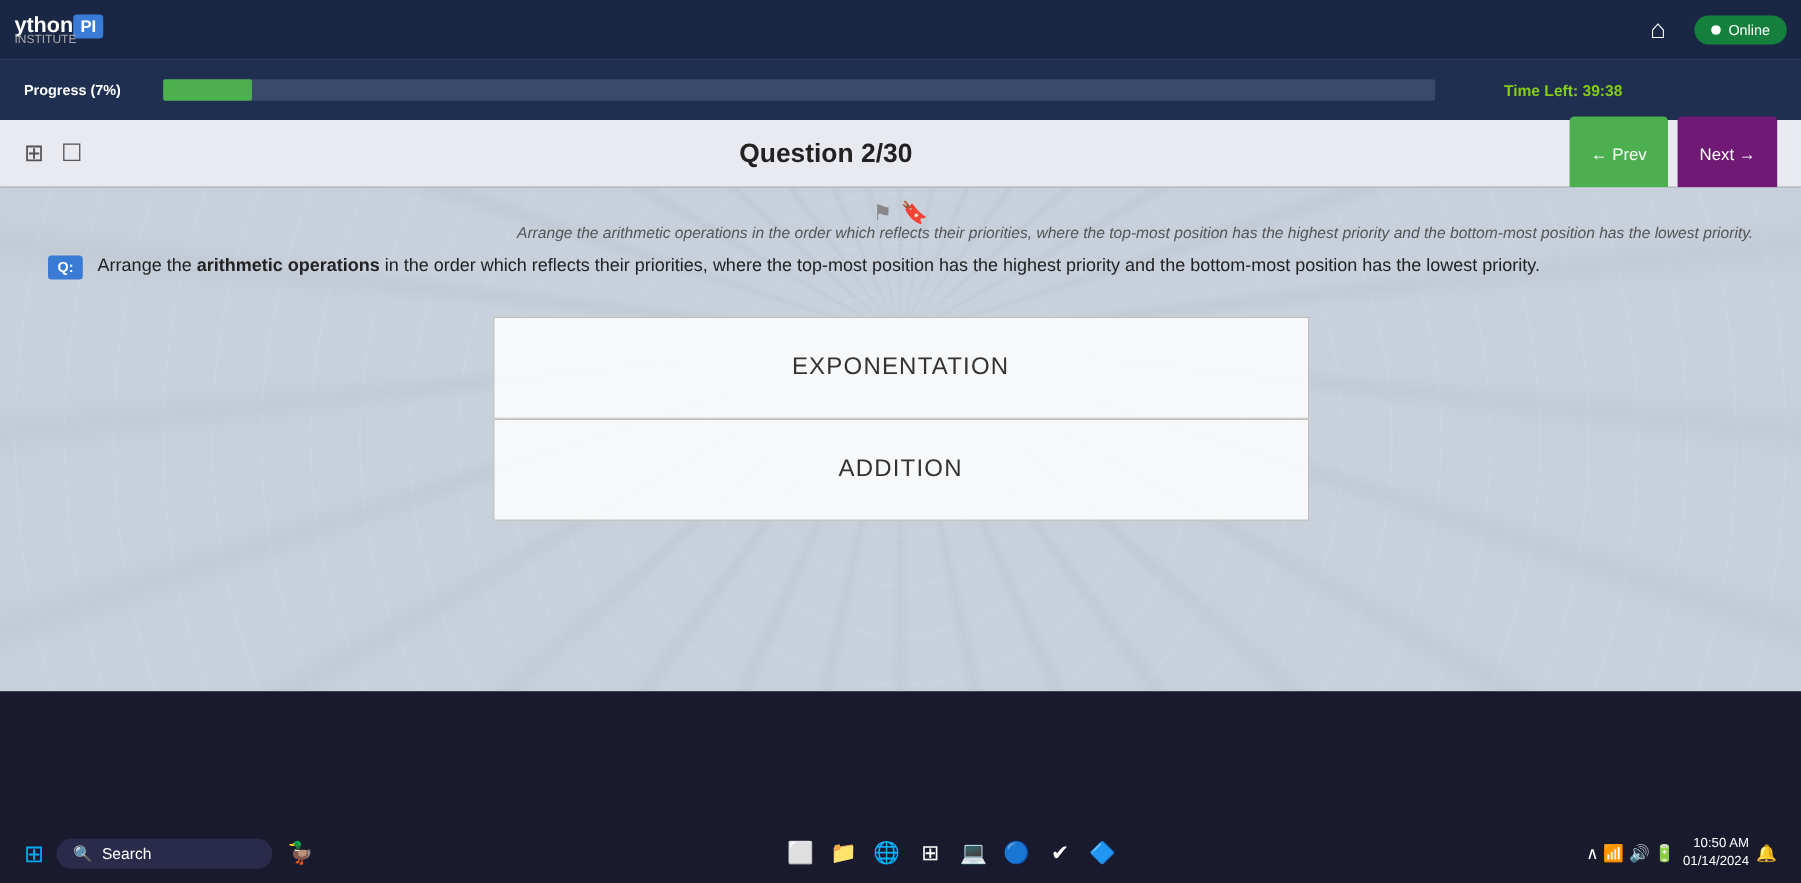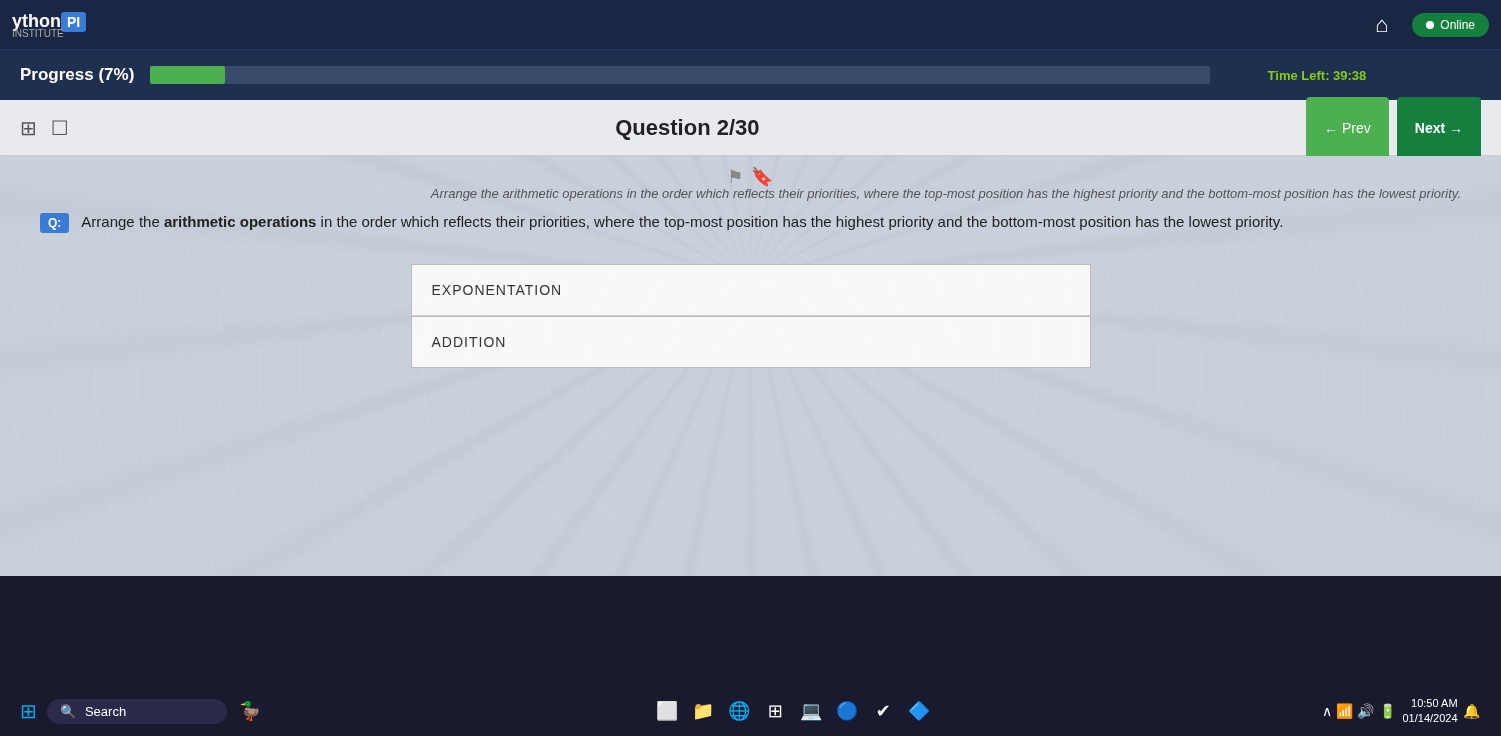--- a/index.html
+++ b/index.html
@@ -78,21 +78,21 @@
     .progress-area {
       background: #1e2f50;
       display: flex;
       align-items: center;
       padding: 10px 20px;
       height: 50px;
       gap: 16px;
     }
     .progress-label {
       color: white;
-      font-size: 17px;
+      font-size: 12px;
       font-weight: bold;
       white-space: nowrap;
       min-width: 100px;
     }
     .progress-bar-bg {
       flex: 1;
       height: 18px;
       background: #3a4a6a;
       border-radius: 2px;
       max-width: 1060px;
@@ -147,31 +147,30 @@
       border: none;
       padding: 23px 18px;
       border-radius: 4px;
       font-size: 14px;
       cursor: pointer;
       display: flex;
       align-items: center;
       gap: 6px;
     }
     .btn-next {
-      background: #15803d;
+      background: #701a75;
       color: white;
       border: none;
       padding: 8px 18px;
       border-radius: 4px;
       font-size: 14px;
       cursor: pointer;
       display: flex;
       align-items: center;
       gap: 6px;
-      font-weight: bold;
     }
 
     
     .main-content {
       background: #c8d0dc;
       background-image: repeating-radial-gradient(circle at 50% 50%, transparent 0, transparent 40px, rgba(255,255,255,0.08) 40px, rgba(255,255,255,0.08) 41px);
       min-height: 420px;
       padding: 30px 40px;
       position: relative;
     }
@@ -227,23 +226,23 @@
       flex-direction: column;
       gap: 0;
       width: 680px;
       margin: 0 auto;
       position: relative;
       z-index: 1;
     }
     .answer-item {
       background: rgba(255,255,255,0.85);
       border: 1px solid #bbb;
-      padding: 17px 20px;
-      text-align: left;
-      font-size: 14px;
+      padding: 30px 20px;
+      text-align: center;
+      font-size: 20px;
       color: #333;
       letter-spacing: 1px;
       cursor: grab;
       user-select: none;
     }
     .answer-item:not(:last-child) {
       border-bottom: 1px solid #ccc;
     }
 
     

